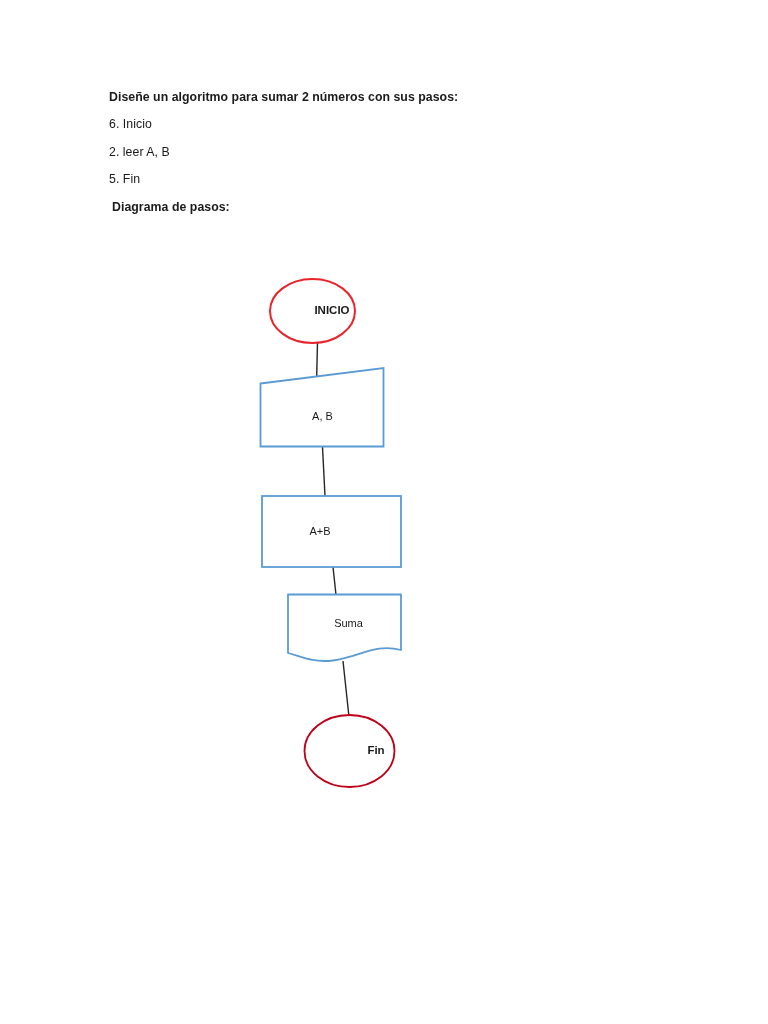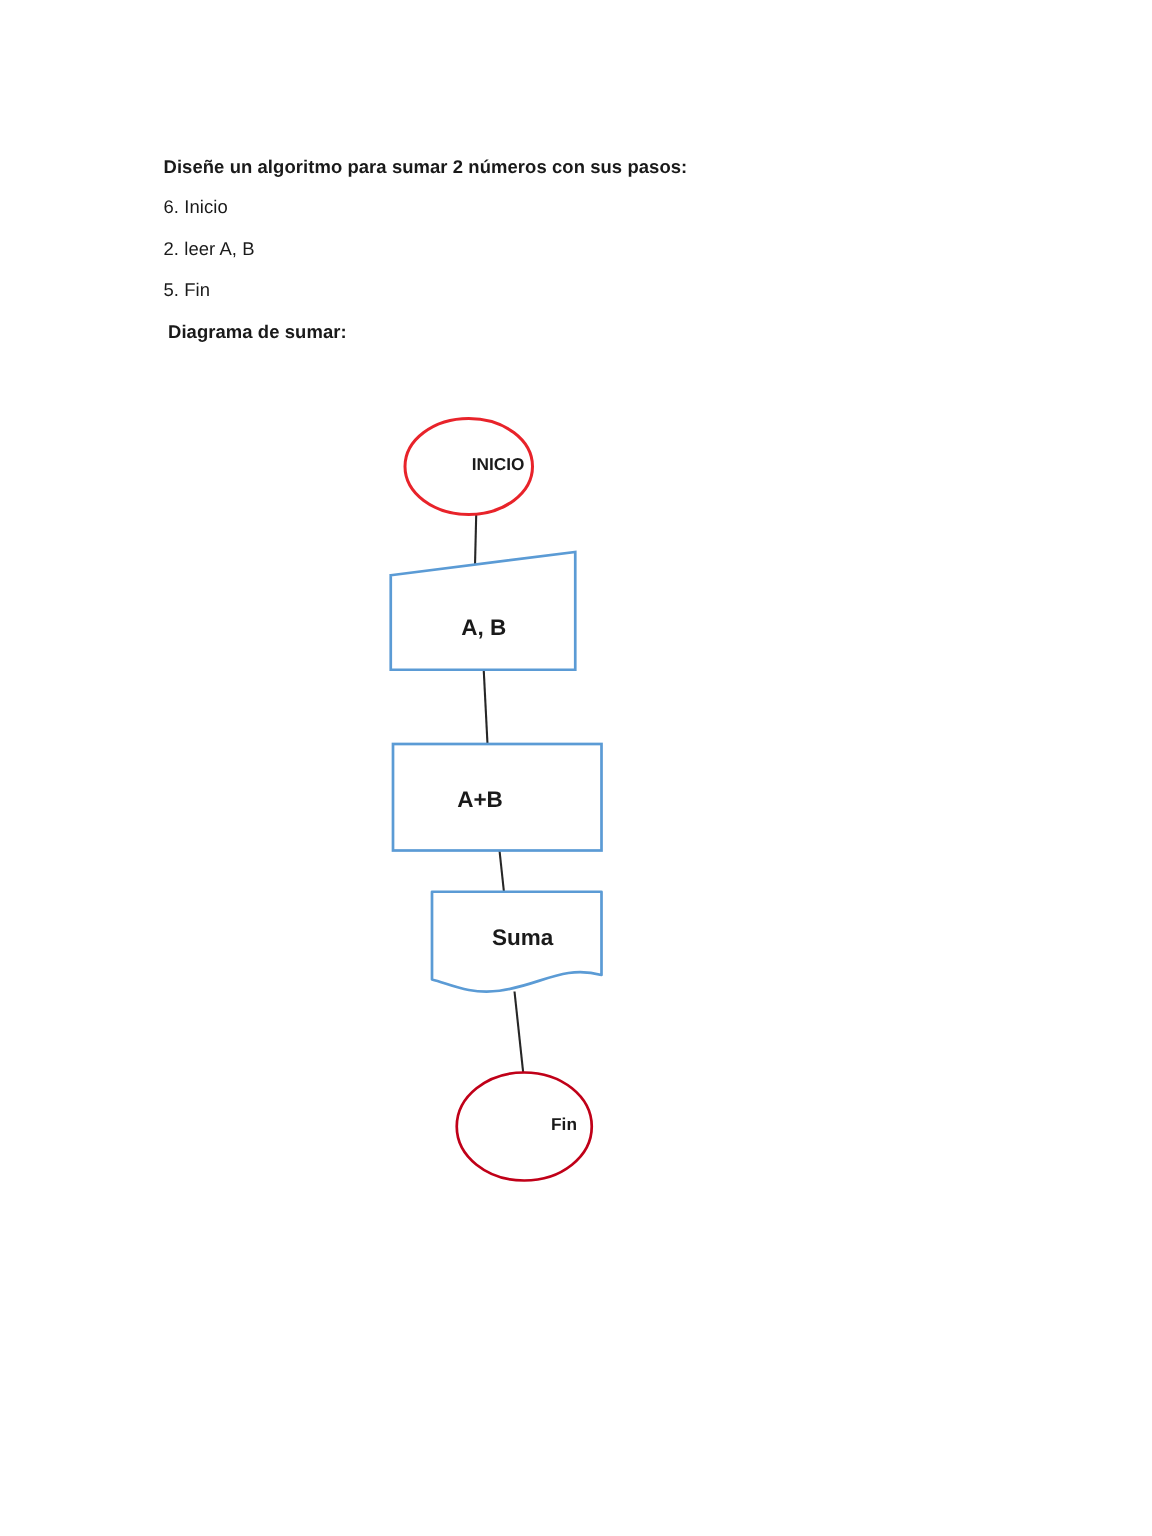--- a/index.html
+++ b/index.html
@@ -19,21 +19,21 @@
   #page {
     position: absolute;
     inset: 0;
     background: #ffffff;
   }
 
   
   .text-block {
     position: absolute;
     left: 109px;
-    top: 98px;
+    top: 84px;
     width: 560px;
   }
   .line {
     font-size: 12.3px;
     line-height: 27.4px;
     color: #1a1a1a;
     letter-spacing: 0.05px;
     white-space: pre;
   }
   .line.bold {
@@ -60,41 +60,41 @@
     font-family: "Liberation Sans", sans-serif;
     color: #1a1a1a;
     white-space: pre;
   }
   .label-terminator {
     font-size: 11.5px;
     font-weight: bold;
     padding-left: 19px;
   }
   .label-plain {
-    font-size: 15px;
-    font-weight: bold;
+    font-size: 11px;
+    font-weight: normal;
   }
 
   .lbl-inicio { left: 270px; top: 304px; width: 86px; }
   .lbl-ab     { left: 261px; top: 410px; width: 123px; }
   .lbl-apb    { left: 262px; top: 525px; width: 116px; }
   .lbl-suma   { left: 288px; top: 617px; width: 121px; }
   .lbl-fin    { left: 305px; top: 744px; width: 104px; }
 </style>
 </head>
 <body>
 
 <div id="page">
 
   <div class="text-block">
     <div class="line bold">Diseñe un algoritmo para sumar 2 números con sus pasos:</div>
     <div class="line">6. Inicio</div>
     <div class="line">2. leer A, B</div>
     <div class="line">5. Fin</div>
-    <div class="line bold indent">Diagrama de sumar:</div>
+    <div class="line bold indent">Diagrama de pasos:</div>
   </div>
 
   <svg id="flowchart" viewBox="0 0 768 1024">
 
     <path class="hit" d="M 317.5 342 L 316.5 384" stroke="#262626" stroke-width="1.4" fill="none"></path>
 
     <path class="hit" d="M 322.5 447 L 325 496" stroke="#262626" stroke-width="1.4" fill="none"></path>
 
     <path class="hit" d="M 333 567 L 336 595" stroke="#262626" stroke-width="1.4" fill="none"></path>
 

